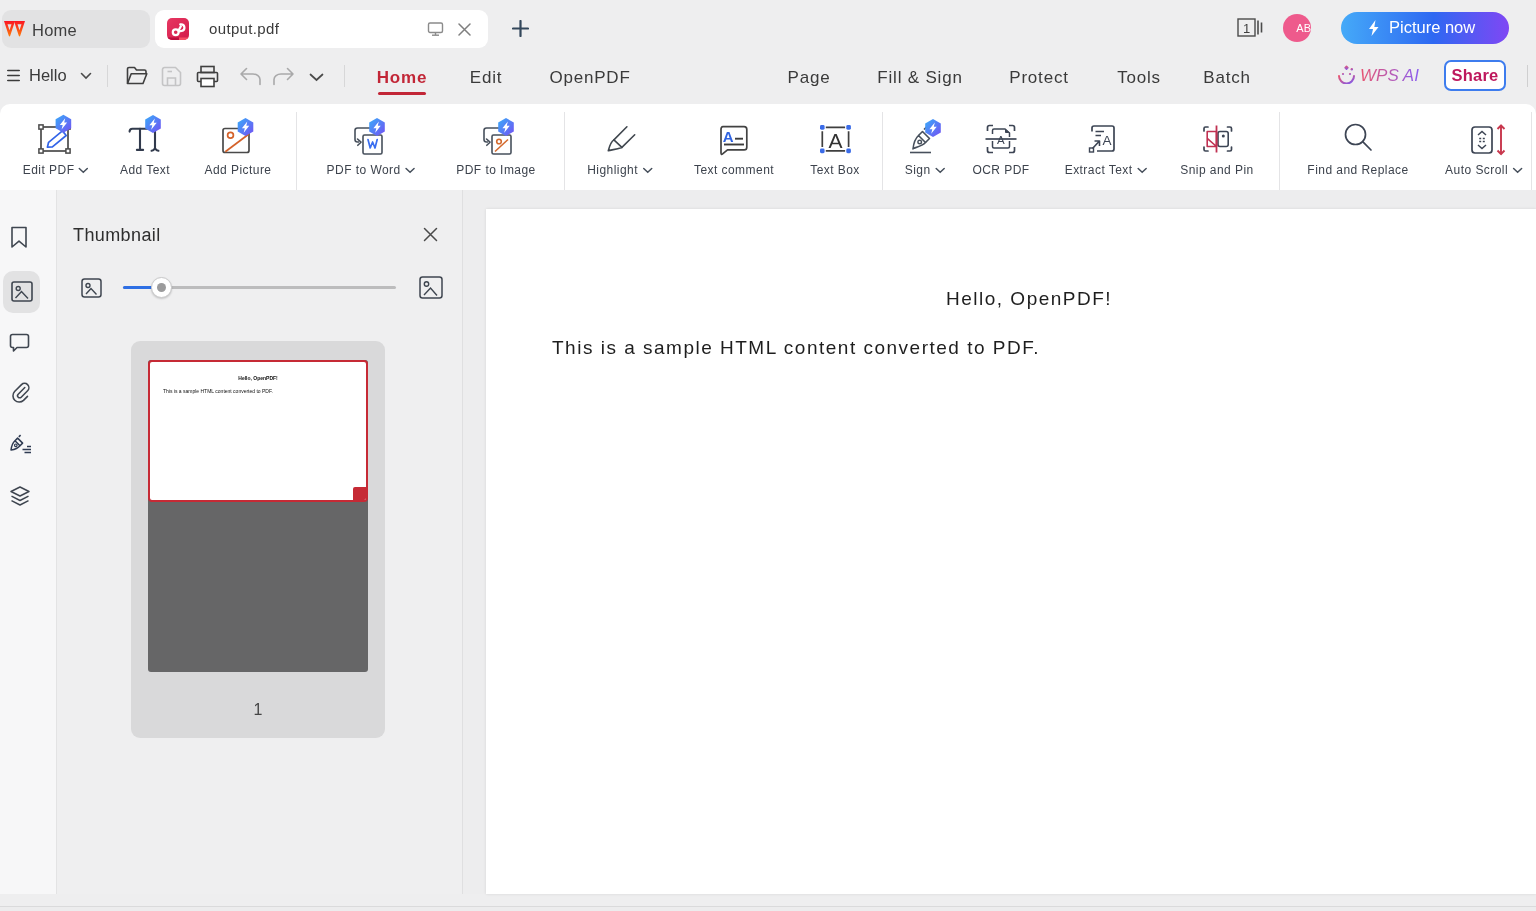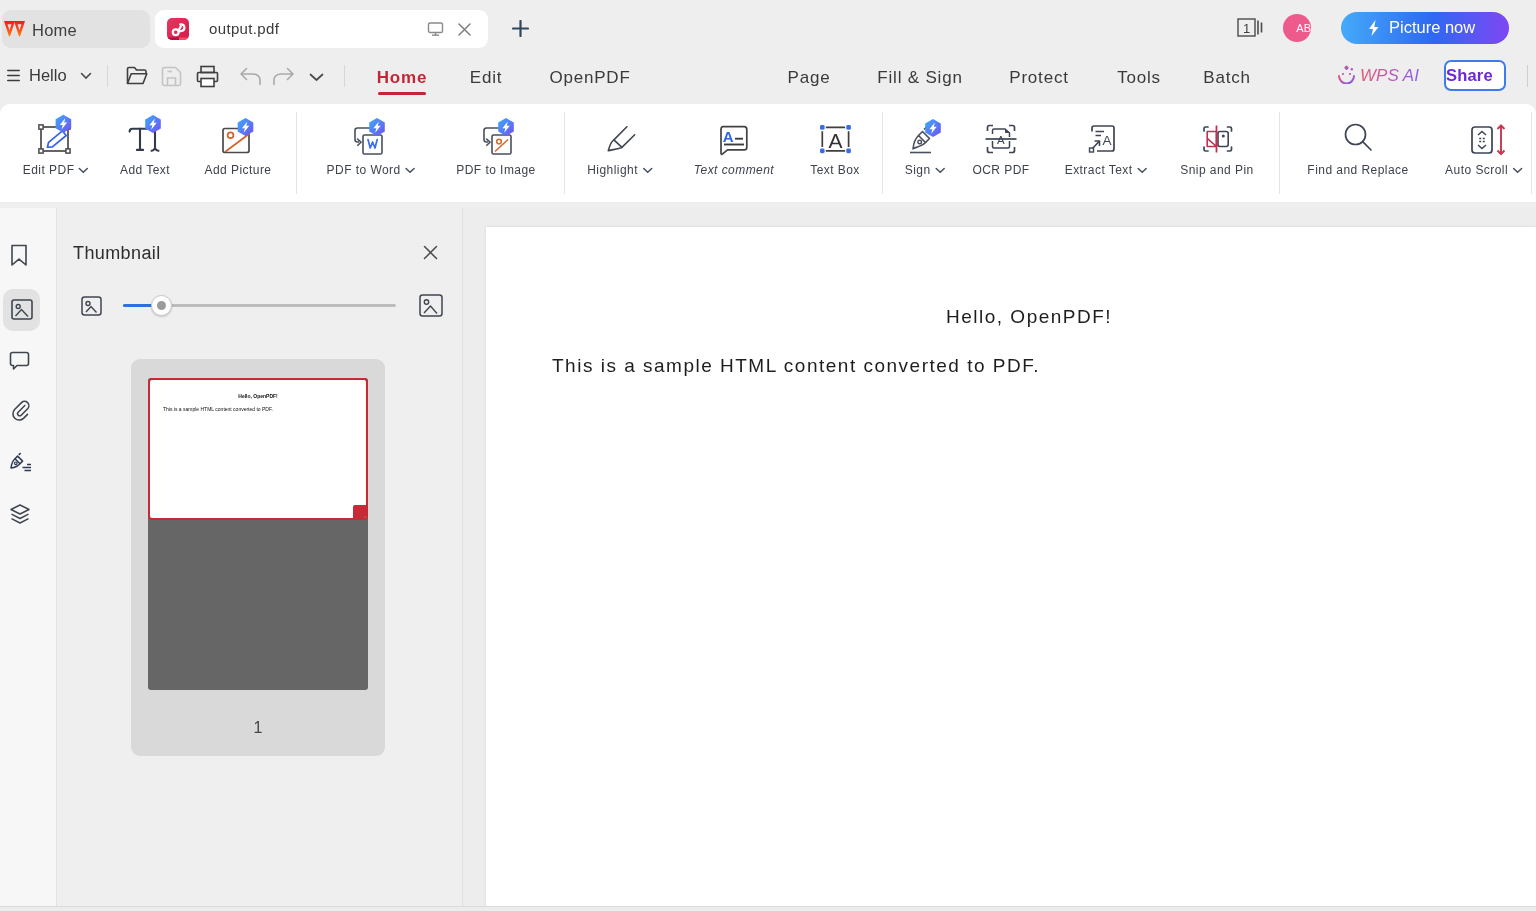--- a/index.html
+++ b/index.html
@@ -17,21 +17,21 @@
   #menubar { position:absolute; left:0; top:52px; width:1536px; height:52px; background:#eeeeef; }
   .mitem { position:absolute; top:15.5px; font-size:17px; letter-spacing:0.8px; color:#3a3a3a; transform:translateX(-50%); white-space:nowrap; }
 
   
   #toolbar { position:absolute; left:0; top:104px; width:1536px; height:98px; background:#ffffff; border-radius:10px 10px 0 0; }
   .tbi { position:absolute; top:14px; transform:translateX(-50%); }
   .tbl { position:absolute; top:59px; transform:translateX(-50%); font-size:12px; letter-spacing:0.45px; color:#3d434d; white-space:nowrap; }
   .tbsep { position:absolute; top:8px; width:1px; height:82px; background:#e4e4e6; }
 
   
-  #main { position:absolute; left:0; top:208px; width:1244px; height:704px; background:#ededee; }
+  #main { position:absolute; left:0; top:190px; width:1244px; height:704px; background:#ededee; }
   #sidebar { position:absolute; left:0; top:0; width:57px; height:704px; background:#f7f7f8; border-right:1px solid #e3e3e4; }
   #panel { position:absolute; left:57px; top:0; width:406px; height:704px; background:#efeff0; border-right:1px solid #dfdfe0; }
   #docarea { position:absolute; left:464px; top:0; width:1072px; height:704px; background:#ededee; }
   #page { position:absolute; left:22px; top:19px; width:1050px; height:685px; background:#ffffff; box-shadow:0 0 3px rgba(0,0,0,0.10); }
 
   #statusbar { position:absolute; left:0; top:906px; width:1536px; height:5px; background:#ececed; border-top:1px solid #dadadb; }
 </style>
 </head>
 <body>
 
@@ -151,21 +151,21 @@
           <stop offset="1" stop-color="#7b5bf2"></stop>
     </linearGradient>
       </defs>
     <path d="M2,11 a7.5,7.5 0 0 0 15,0" fill="none" stroke="url(#aig)" stroke-width="2" stroke-linecap="round"></path>
     <circle cx="6" cy="9" r="1.1" fill="url(#aig)"></circle>
     <circle cx="13" cy="9" r="1.1" fill="url(#aig)"></circle>
     <rect x="7.7" y="1" width="3.6" height="3.6" rx="0.8" transform="rotate(45 9.5 2.8)" fill="url(#aig)"></rect>
     <circle cx="14.8" cy="4.2" r="1.2" fill="url(#aig)"></circle>
   </svg>
   <div class="abs" style="left:1360px; top:14px; font-size:17px; background:linear-gradient(90deg,#e9556f,#8a5cf0); -webkit-background-clip:text; background-clip:text; color:transparent;font-style:italic;">WPS AI</div>
-  <div class="abs" style="left:1444px; top:8px; width:62px; height:31px; background:#ffffff; border:2px solid #3d7cee; border-radius:7px; text-align:left; line-height:27px; font-size:16.5px; font-weight:bold; letter-spacing:0.2px; color:#6d28d9;">Share</div>
+  <div class="abs" style="left:1444px; top:8px; width:62px; height:31px; background:#ffffff; border:2px solid #3d7cee; border-radius:7px; text-align:center; line-height:27px; font-size:16.5px; font-weight:bold; letter-spacing:0.2px; color:#be185d;">Share</div>
   <div class="abs" style="left:1527px; top:13px; width:1px; height:22px; background:#cfcfd0;"></div>
 </div>
 
 <svg width="0" height="0" style="position:absolute;">
   <defs>
     <linearGradient id="bdg" x1="0" y1="0" x2="1" y2="1">
       <stop offset="0" stop-color="#38acf9"></stop>
         <stop offset="1" stop-color="#7450f3"></stop>
     </linearGradient>
     <g id="badge">
@@ -241,21 +241,21 @@
   <div class="tbl" style="left:620px;">Highlight <svg width="11" height="7" viewBox="0 0 11 7" style="display:inline-block;">
         <path d="M1.5,1.5 L5.5,5.3 L9.5,1.5" fill="none" stroke="#47505c" stroke-width="1.5" stroke-linecap="round"></path>
       </svg></div>
 
   <svg class="tbi" style="left:734px;" width="40" height="42" viewBox="0 0 40 42">
     <path d="M8.9,8.7 H30.1 Q32.8,8.7 32.8,11.4 V29.2 Q32.8,31.9 30.1,31.9 H13.5 L8.6,35.9 Q7,37.1 7,34.8 V11.4 Q7,8.7 8.9,8.7 z" fill="none" stroke="#424242" stroke-width="1.7" stroke-linejoin="round"></path>
     <text x="8.8" y="23.7" font-size="15" font-weight="bold" fill="#2f63e0" font-family="Liberation Sans">A</text>
     <path d="M21,20.7 H29" stroke="#3c3c3c" stroke-width="1.9"></path>
     <path d="M10,26.5 H30" stroke="#3c3c3c" stroke-width="1.9"></path>
   </svg>
-  <div class="tbl" style="left:734px;font-style:italic;">Text comment</div>
+  <div class="tbl" style="left:734px;">Text comment</div>
 
   <svg class="tbi" style="left:835px;" width="40" height="42" viewBox="0 0 40 42">
     <path d="M7.3,13.2 V29.1 M33.6,13.2 V29.1" stroke="#3f3f3f" stroke-width="1.7"></path>
     <path d="M10.8,9.4 H30.1 M10.8,32.9 H30.1" stroke="#3f3f3f" stroke-width="1.7"></path>
     <text x="20.5" y="29.6" font-size="21" fill="#333333" text-anchor="middle" font-family="Liberation Sans">A</text>
     <rect x="5" y="7.1" width="4.6" height="4.6" rx="1.4" fill="#3b6ce8"></rect>
     <rect x="31.3" y="7.1" width="4.6" height="4.6" rx="1.4" fill="#3b6ce8"></rect>
     <rect x="5" y="30.6" width="4.6" height="4.6" rx="1.4" fill="#3b6ce8"></rect>
     <rect x="31.3" y="30.6" width="4.6" height="4.6" rx="1.4" fill="#3b6ce8"></rect>
   </svg>

